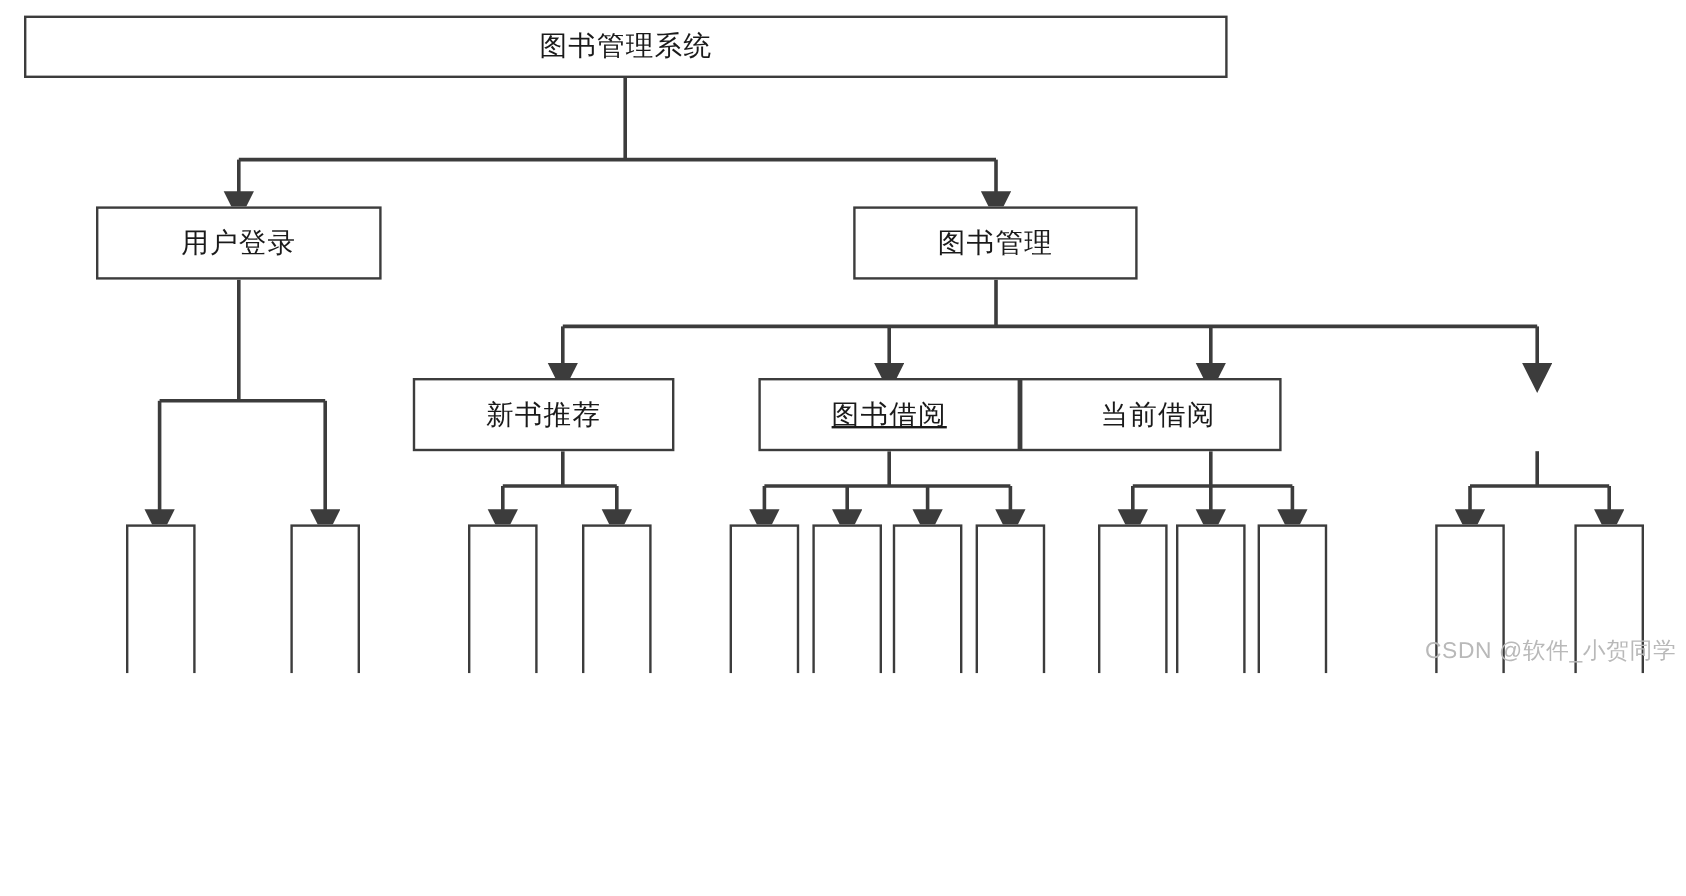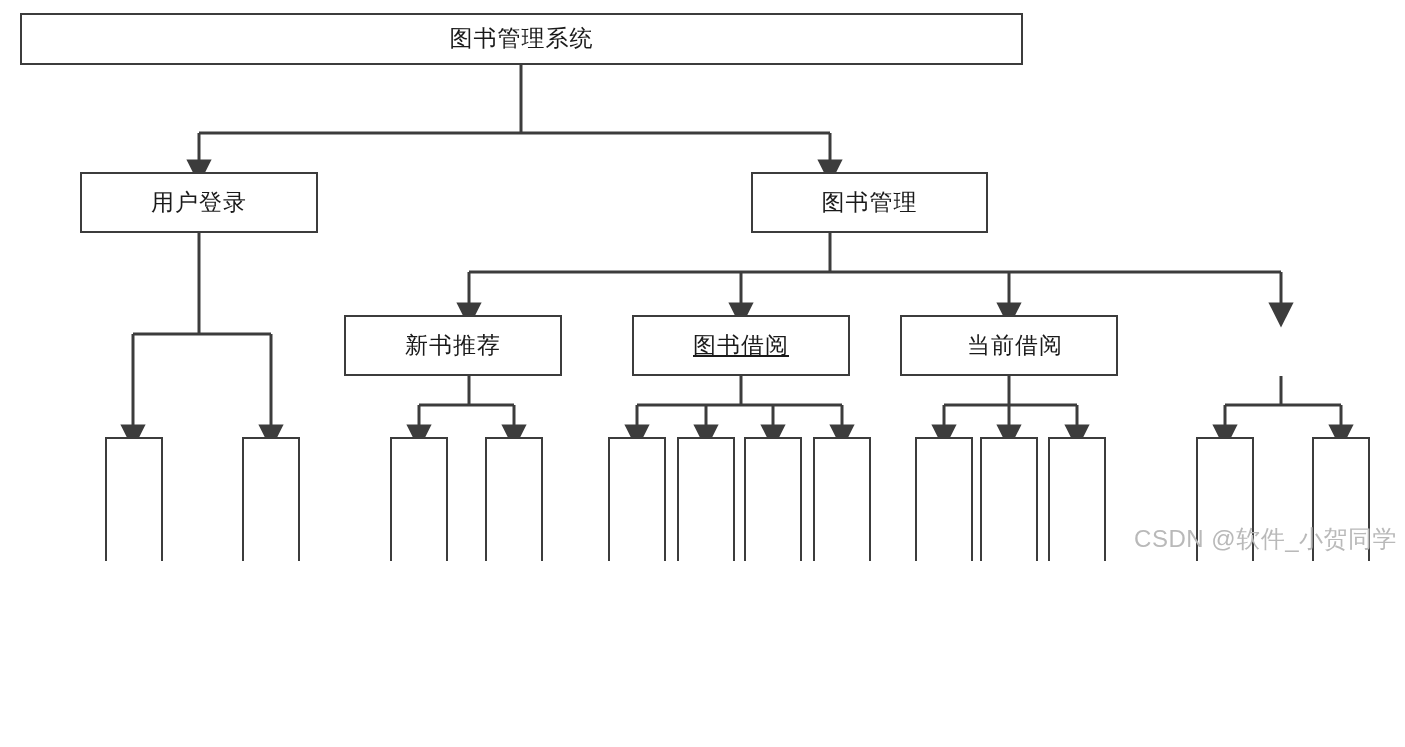--- a/index.html
+++ b/index.html
@@ -54,21 +54,21 @@
     justify-content: center;
     padding-top: 6px;
   }
   .node.vert > span {
     display: block;
   }
   .watermark {
     position: absolute;
     right: 8px;
     bottom: 6px;
-    font-size: 24px;
+    font-size: 19px;
     color: #b9b9b9;
     letter-spacing: 0.5px;
     white-space: nowrap;
     z-index: 5;
   }
 </style>
 </head>
 <body>
 
 <div id="canvas">
@@ -126,31 +126,31 @@
     </g>
   </svg>
 
   <div class="node horiz" style="left:20px;top:13px;width:1003px;height:52px;">
     <span>图书管理系统</span>
   </div>
 
   <div class="node horiz" style="left:80px;top:172px;width:238px;height:61px;">
     <span>用户登录</span>
   </div>
-  <div class="node horiz" style="left:711px;top:172px;width:237px;height:61px;margin-left:40px;">
+  <div class="node horiz" style="left:711px;top:172px;width:237px;height:61px;">
     <span>图书管理</span>
   </div>
 
   <div class="node horiz" style="left:344px;top:315px;width:218px;height:61px;">
     <span>新书推荐</span>
   </div>
   <div class="node horiz" style="left:632px;top:315px;width:218px;height:61px;text-decoration:underline;">
     <span>图书借阅</span>
   </div>
-  <div class="node horiz" style="left:900px;top:315px;width:218px;height:61px;padding-left:12px;">
+  <div class="node horiz" style="left:850px;top:315px;width:218px;height:61px;padding-left:12px;">
     <span>当前借阅</span>
   </div>
 
   <div class="node vert" style="left:105px;top:437px;width:58px;height:298px;">
     <span>用户登录</span>
   </div>
   <div class="node vert" style="left:242px;top:437px;width:58px;height:298px;">
     <span>注销登录</span>
   </div>
   <div class="node vert" style="left:390px;top:437px;width:58px;height:298px;">

